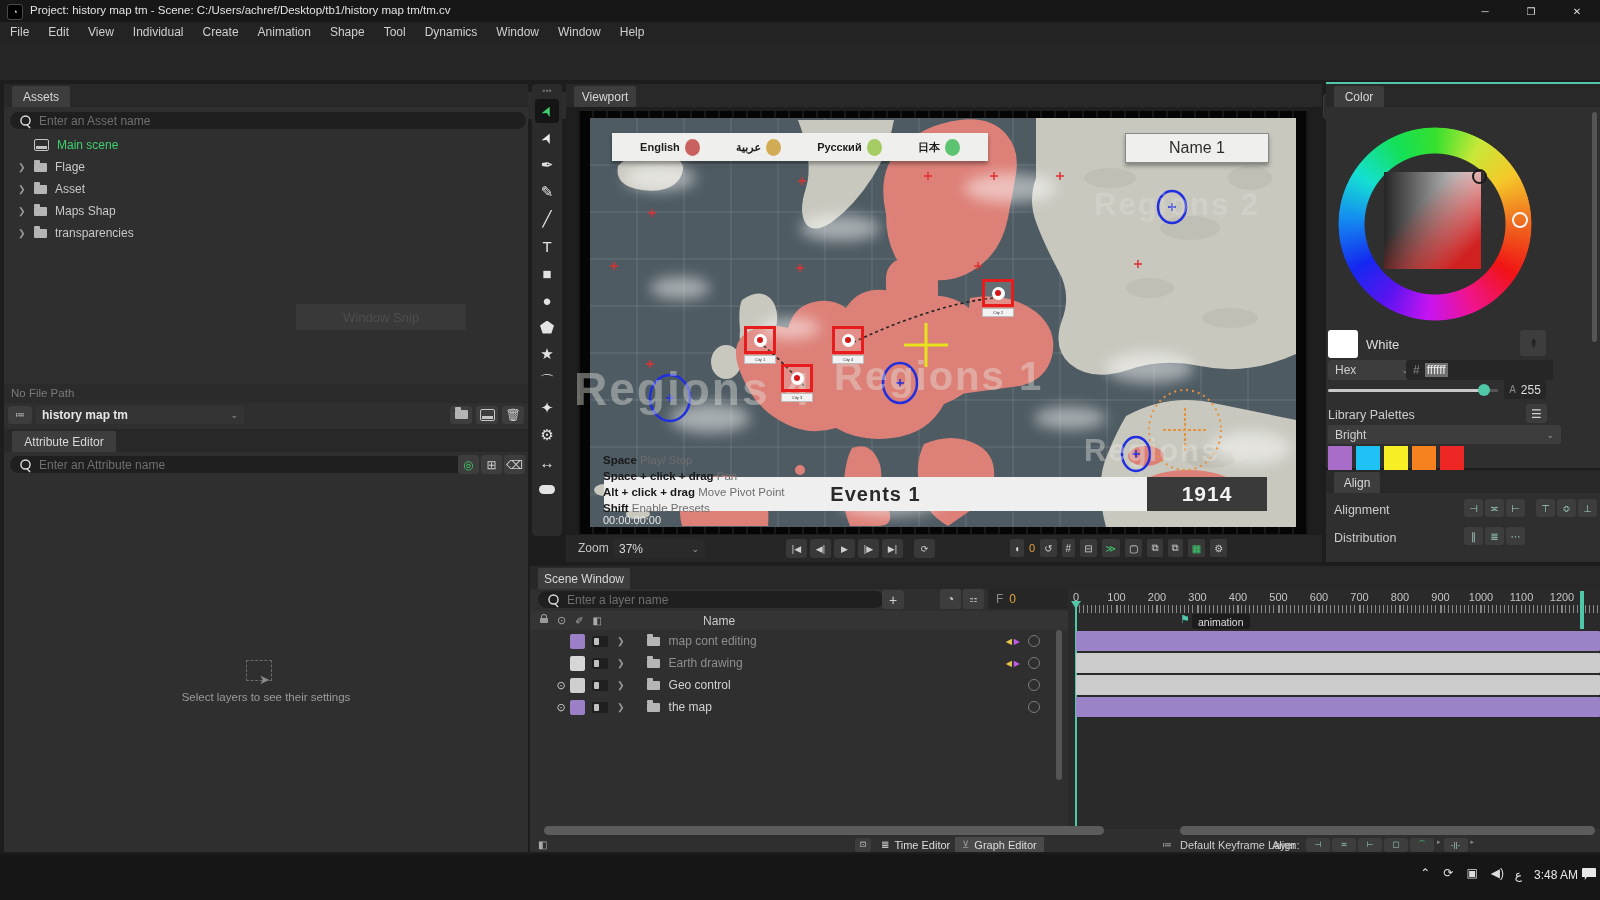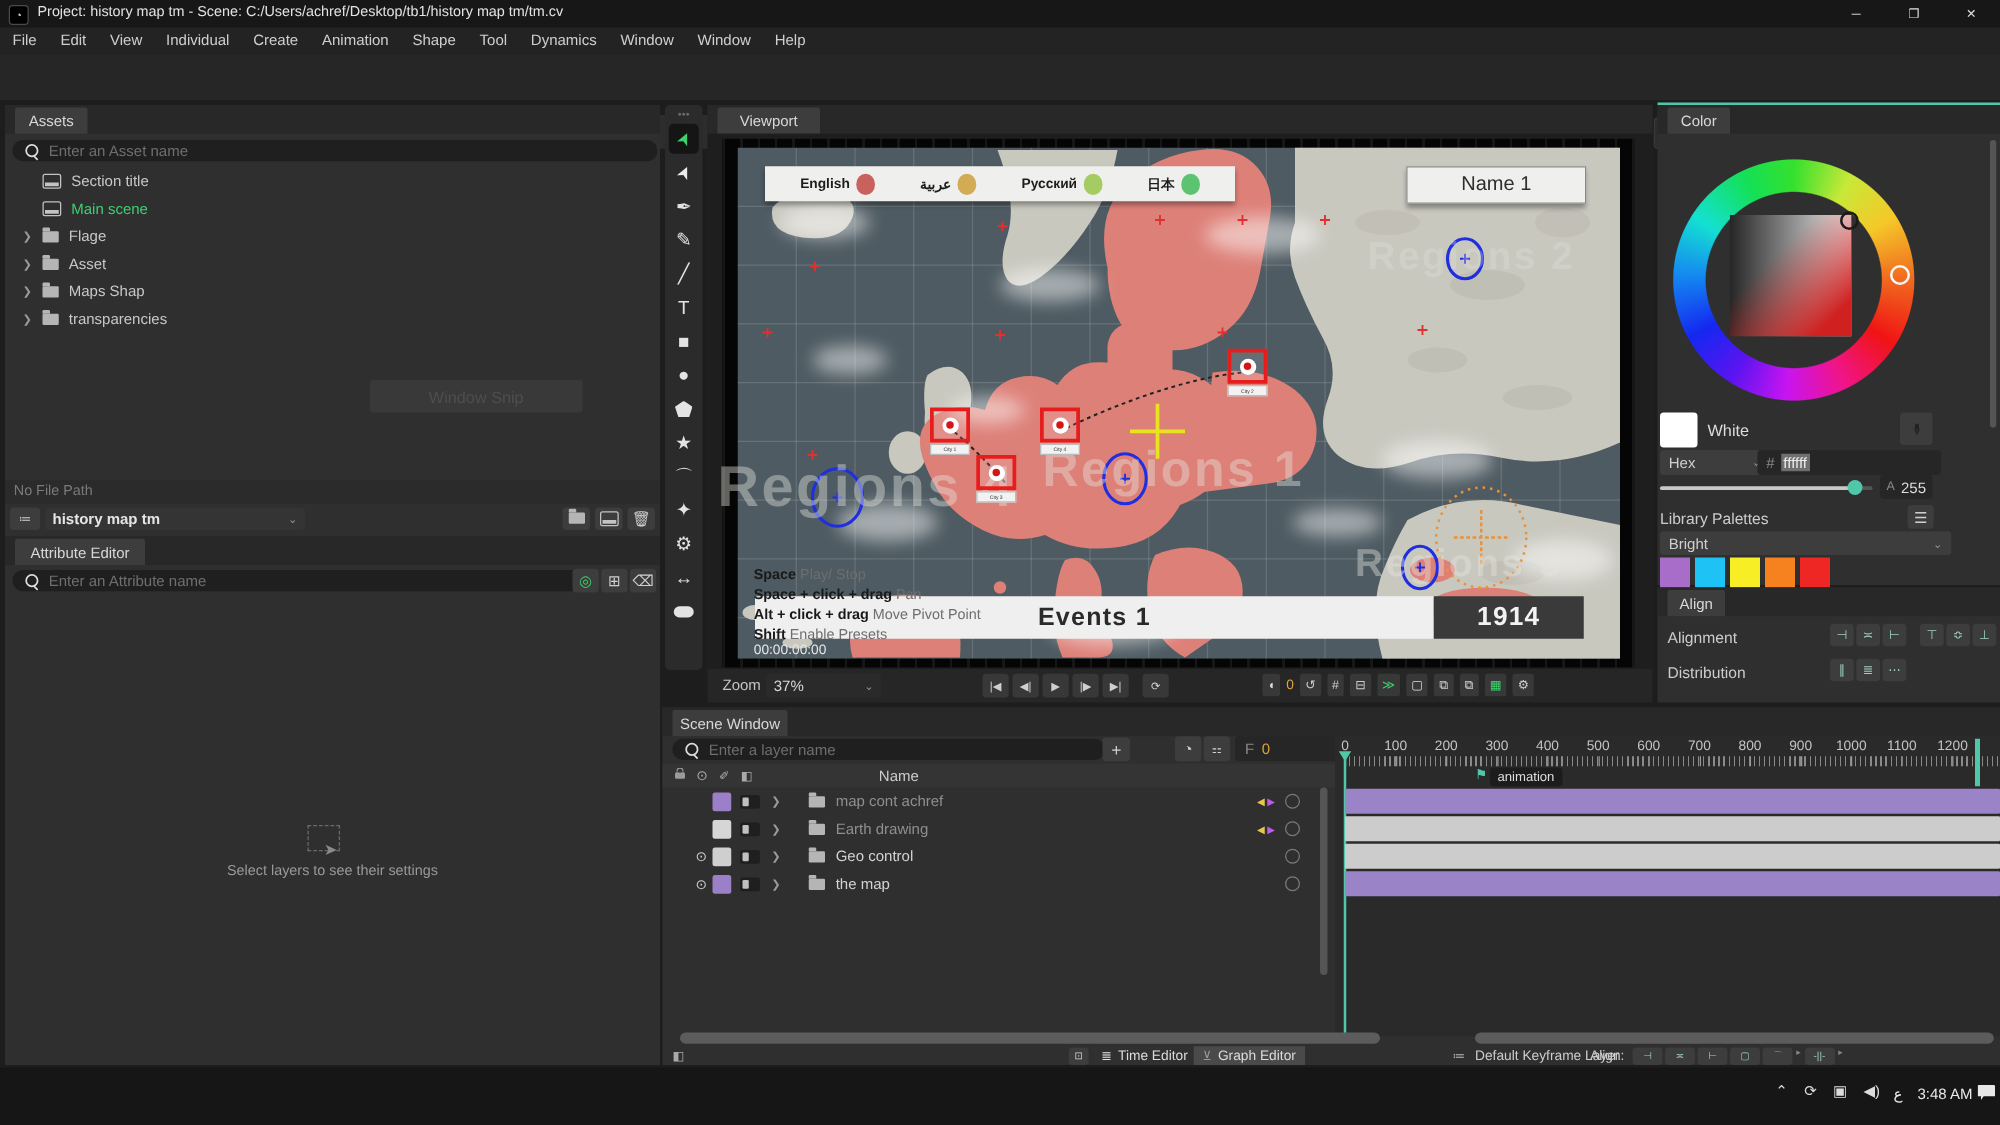--- a/index.html
+++ b/index.html
@@ -152,25 +152,20 @@
       <span>Assets</span>
     </div>
     <div class="srch abs" style="left:6px;top:28px;width:500px;height:17px;">
       <span class="mag" style="transform:scale(.7);"></span>
       <span>Enter an Asset name</span>
     </div>
     <div class="abs" id="asset-list" style="left:0;top:50px;width:524px;">
         <div style="height: 22px; display: flex; align-items: center; gap: 8px; padding-left: 14px;">
           <span class="chev" style="width: 8px;"></span>
           <span class="compI"></span>
-          <span style="color: rgb(200, 200, 200);">Section title</span>
-        </div>
-        <div style="height: 22px; display: flex; align-items: center; gap: 8px; padding-left: 14px;">
-          <span class="chev" style="width: 8px;"></span>
-          <span class="compI"></span>
           <span style="color: rgb(63, 207, 110);">Main scene</span>
         </div>
         <div style="height: 22px; display: flex; align-items: center; gap: 8px; padding-left: 14px;">
           <span class="chev" style="width: 8px;">❯</span>
           <span class="fold"></span>
           <span style="color: rgb(200, 200, 200);">Flage</span>
         </div>
         <div style="height: 22px; display: flex; align-items: center; gap: 8px; padding-left: 14px;">
           <span class="chev" style="width: 8px;">❯</span>
           <span class="fold"></span>
@@ -248,21 +243,21 @@
         <div class="tool">⚙</div>
         <div class="tool">↔</div>
         <div class="tool">
           <span class="pill"></span>
         </div>
       </div>
   </div>
 
   <div class="abs" style="left:566px;top:84px;width:756px;height:478px;background:#262626;">
     <div class="tabbar abs" style="left:0;top:0;width:756px;height:23px;"></div>
-    <div class="tab abs" style="left:8px;top:2px;width:82px;height:21px;">
+    <div class="tab abs" style="left:8px;top:2px;width:62px;height:21px;">
       <span>Viewport</span>
     </div>
 
     <div class="abs" style="left:0;top:23px;width:756px;height:428px;background:#1e1e1e;">
 
       <div class="abs frame-ticks" style="left:12px;top:4px;width:730px;height:423px;
            background:
              repeating-linear-gradient(90deg,#161616 0 2px,#050505 2px 14px);"></div>
 
       <svg class="abs" style="left:24px;top:11px;" width="706" height="409" viewBox="0 0 706 409">
@@ -562,21 +557,21 @@
 
     <div class="abs" id="layer-rows" style="left:0;top:64px;width:538px;">
         <div class="lrow" style="top: 0px;">
           <span style="width: 18px; margin-left: 22px; color: rgb(204, 204, 204); font-size: 11px; text-align: center;"></span>
           <span class="swatch" style="background: rgb(155, 127, 199);"></span>
           <span class="togg" style="margin-left: 7px;">
             <i></i>
           </span>
           <span class="chev" style="margin-left: 9px;">❯</span>
           <span class="fold" style="margin-left: 22px;"></span>
-          <span style="margin-left: 9px; font-size: 12px; color: rgb(143, 143, 143);">map cont achref</span>
+          <span style="margin-left: 9px; font-size: 12px; color: rgb(143, 143, 143);">map cont editing</span>
           <span style="position: absolute; right: 28px; display: flex; gap: 2px; align-items: center;">
             <i style="font-style: normal; color: rgb(232, 200, 74); font-size: 8px;">◀</i>
             <i style="font-style: normal; color: rgb(192, 92, 232); font-size: 8px;">▶</i>
             <i class="circ-o" style="margin-left: 6px;"></i>
           </span>
         </div>
         <div class="lrow" style="top: 22px;">
           <span style="width: 18px; margin-left: 22px; color: rgb(204, 204, 204); font-size: 11px; text-align: center;"></span>
           <span class="swatch" style="background: rgb(214, 214, 214);"></span>
           <span class="togg" style="margin-left: 7px;">

